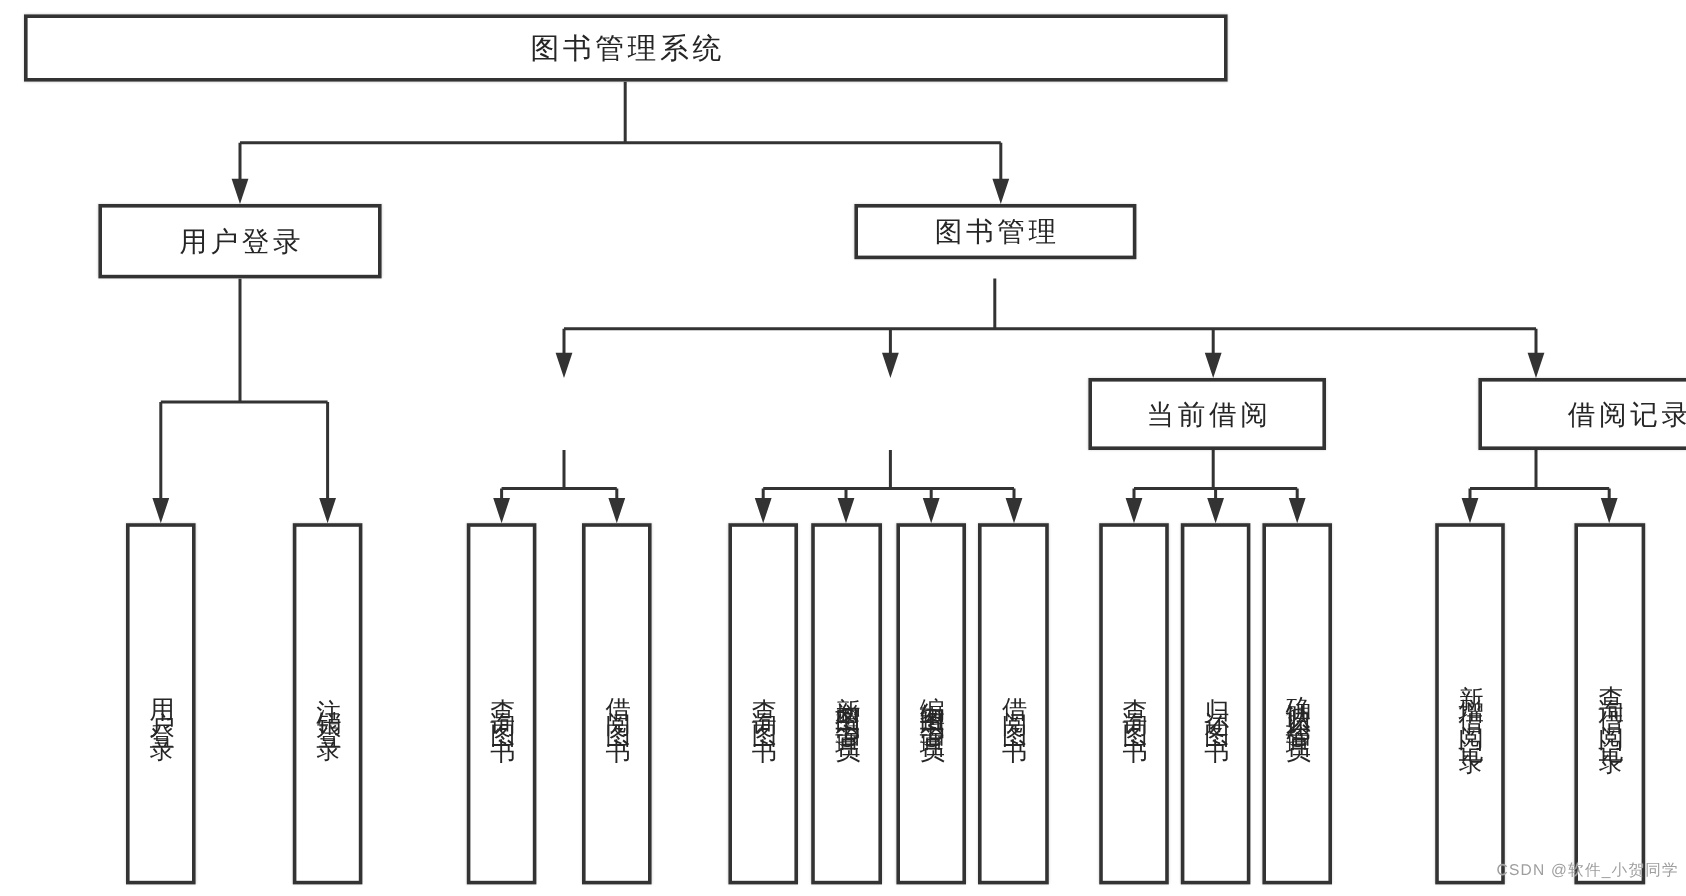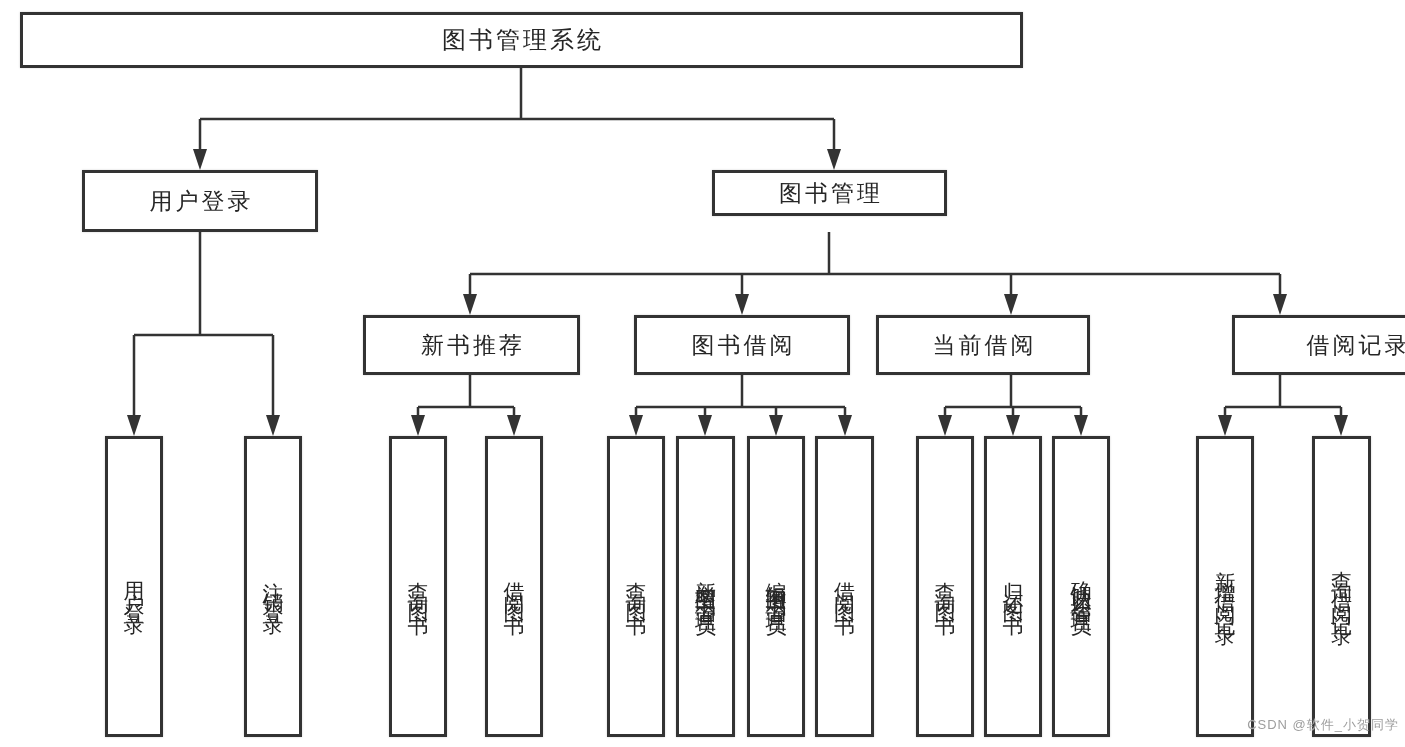--- a/index.html
+++ b/index.html
@@ -95,23 +95,21 @@
     <polygon points="1074,415 1088,415 1081,436"></polygon>
     <polygon points="1218,415 1232,415 1225,436"></polygon>
     <polygon points="1334,415 1348,415 1341,436"></polygon>
   </svg>
 
   <div class="node root" style="left:20px;top:12px;width:1003px;height:56px">图书管理系统</div>
 
   <div class="node" style="left:82px;top:170px;width:236px;height:62px">用户登录</div>
   <div class="node" style="left:712px;top:170px;width:235px;height:46px">图书管理</div>
 
-  <div class="node" style="left:363px;top:315px;width:217px;height:60px">新书推荐</div>
-  <div class="node" style="left:634px;top:315px;width:216px;height:60px">图书借阅</div>
-  <div class="node" style="left:876px;top:315px;width:214px;height:60px">当前借阅</div>
+  <div class="node" style="left:907px;top:315px;width:198px;height:60px">当前借阅</div>
   <div class="node" style="left:1232px;top:315px;width:250px;height:60px">借阅记录</div>
 
   <div class="node leaf" style="left:105px;top:436px;width:58px;height:301px">用户登录</div>
   <div class="node leaf" style="left:244px;top:436px;width:58px;height:301px">注销登录</div>
 
   <div class="node leaf" style="left:389px;top:436px;width:58px;height:301px">查询图书</div>
   <div class="node leaf" style="left:485px;top:436px;width:58px;height:301px">借阅图书</div>
 
   <div class="node leaf" style="left:607px;top:436px;width:58px;height:301px">查询图书</div>
   <div class="node leaf long" style="left:676px;top:436px;width:59px;height:301px">新增图书（管理员）</div>

